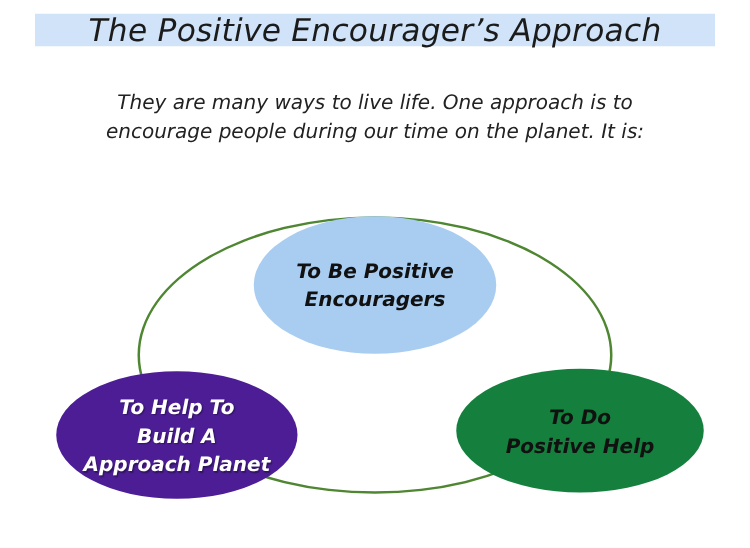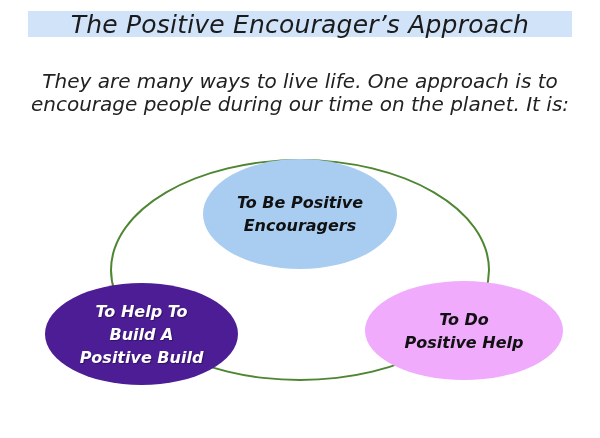--- a/index.html
+++ b/index.html
@@ -34,28 +34,28 @@
     letter-spacing: 0.2px;
     white-space: nowrap;
   }
   .subtitle {
     position: absolute;
     left: 0;
     top: 70px;
     width: 600px;
     text-align: center;
     font-style: italic;
-    font-size: 20px;
+    font-size: 16px;
     line-height: 23px;
     color: #222222;
   }
   .diagram {
     position: absolute;
     left: 0;
-    top: 144px;
+    top: 158px;
     width: 600px;
     height: 278px;
   }
   .ring {
     position: absolute;
     left: 110px;
     top: 15px;            
     width: 380px;
     height: 222px;
     border: 2px solid #4e8632;
@@ -128,25 +128,25 @@
       <div class="label">
         <div>To Be Positive</div>
         <div>Encouragers</div>
       </div>
     </div>
 
     <div class="node node-left" style="background: #4c1d95;">
       <div class="label">
         <div>To Help To</div>
         <div>Build A</div>
-        <div>Positive Build</div>
+        <div>Approach Planet</div>
       </div>
     </div>
 
-    <div class="node node-right" style="background: #f0abfc;">
+    <div class="node node-right" style="background: #15803d;">
       <div class="label">
         <div>To Do</div>
         <div>Positive Help</div>
       </div>
     </div>
 
   </div>
 
 </div>
 

